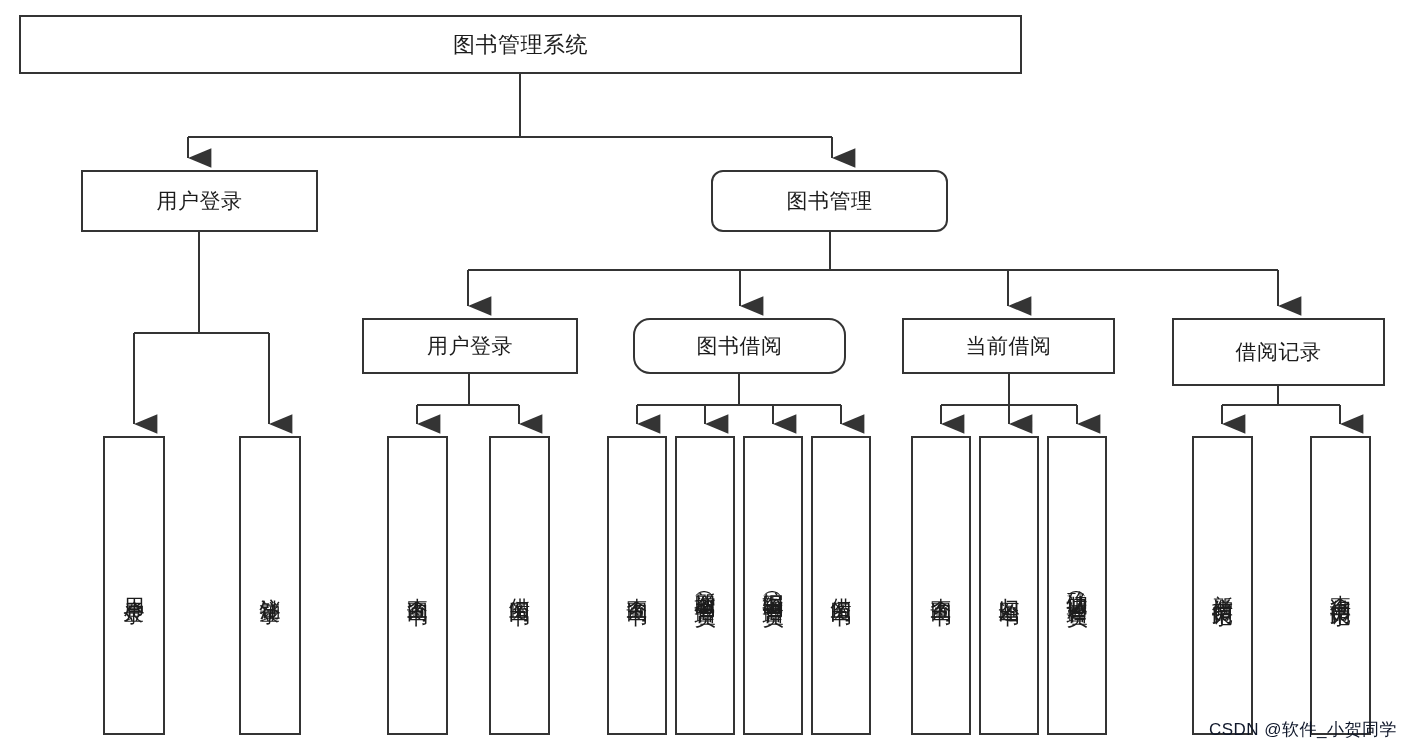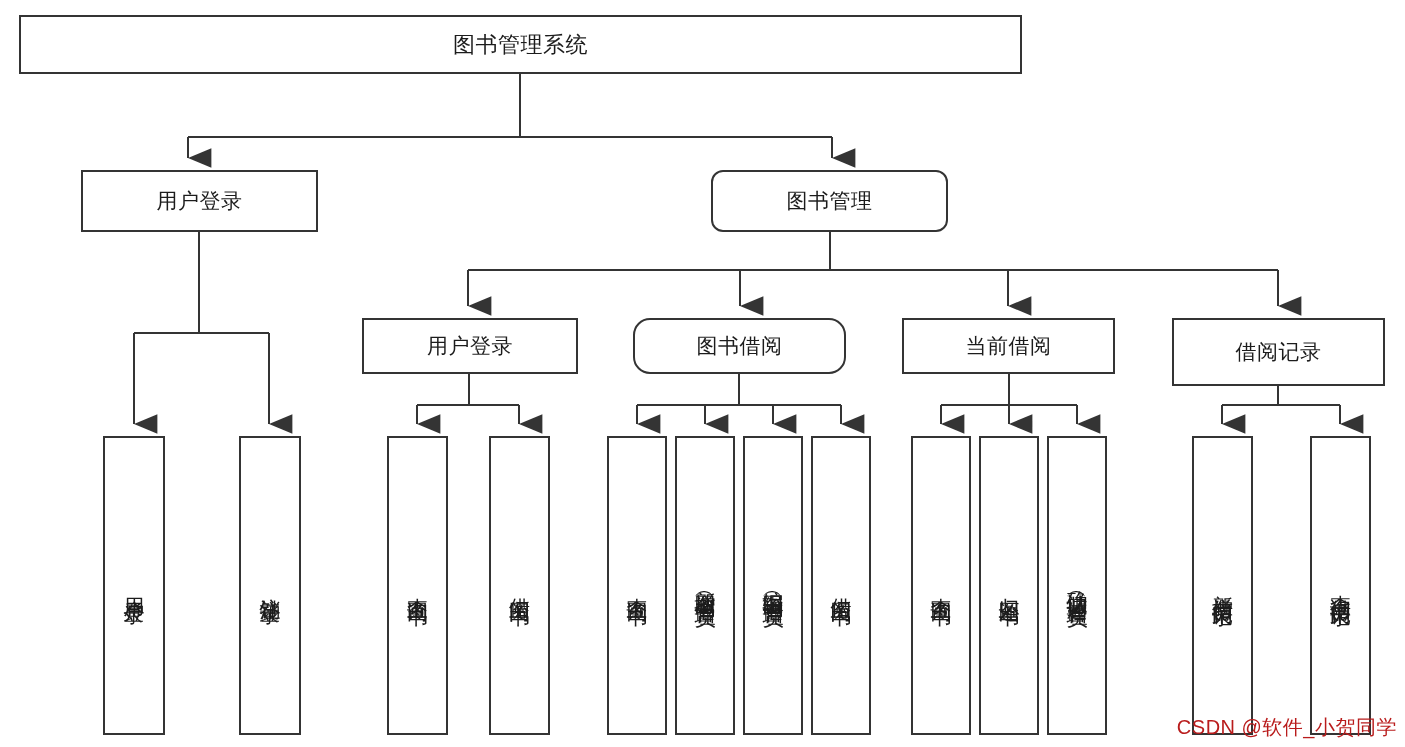--- a/index.html
+++ b/index.html
@@ -62,22 +62,22 @@
     font-size: 21px;
     line-height: 1.05;
     letter-spacing: 2.5px;
     white-space: nowrap;
     max-height: 100%;
   }
   #watermark {
     position: absolute;
     right: 8px;
     bottom: 6px;
-    font-size: 20px;
-    color: #b91c1c;
+    font-size: 17px;
+    color: #0f172a;
     letter-spacing: 0.5px;
     user-select: none;
     white-space: nowrap;
     margin-top: 6px;
   }
 </style>
 </head>
 <body>
 
 <div id="canvas">

